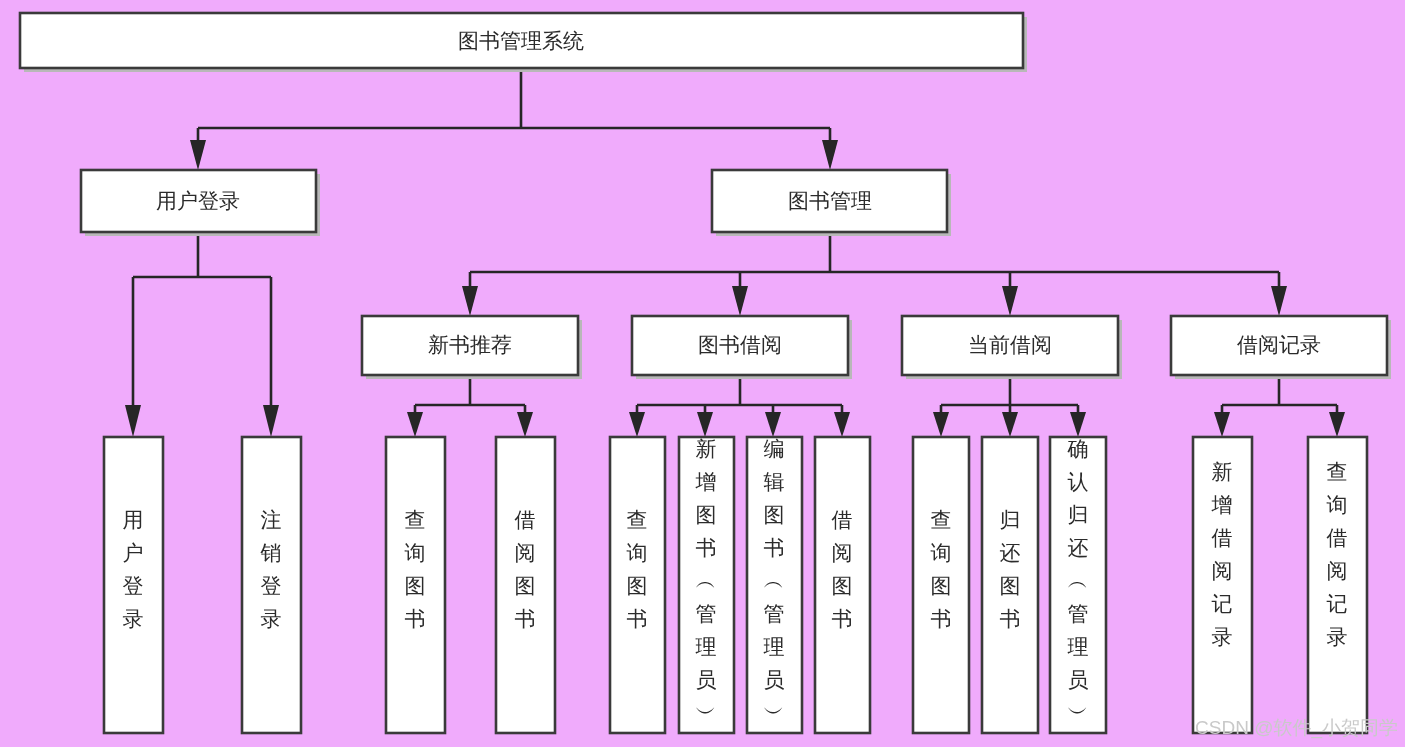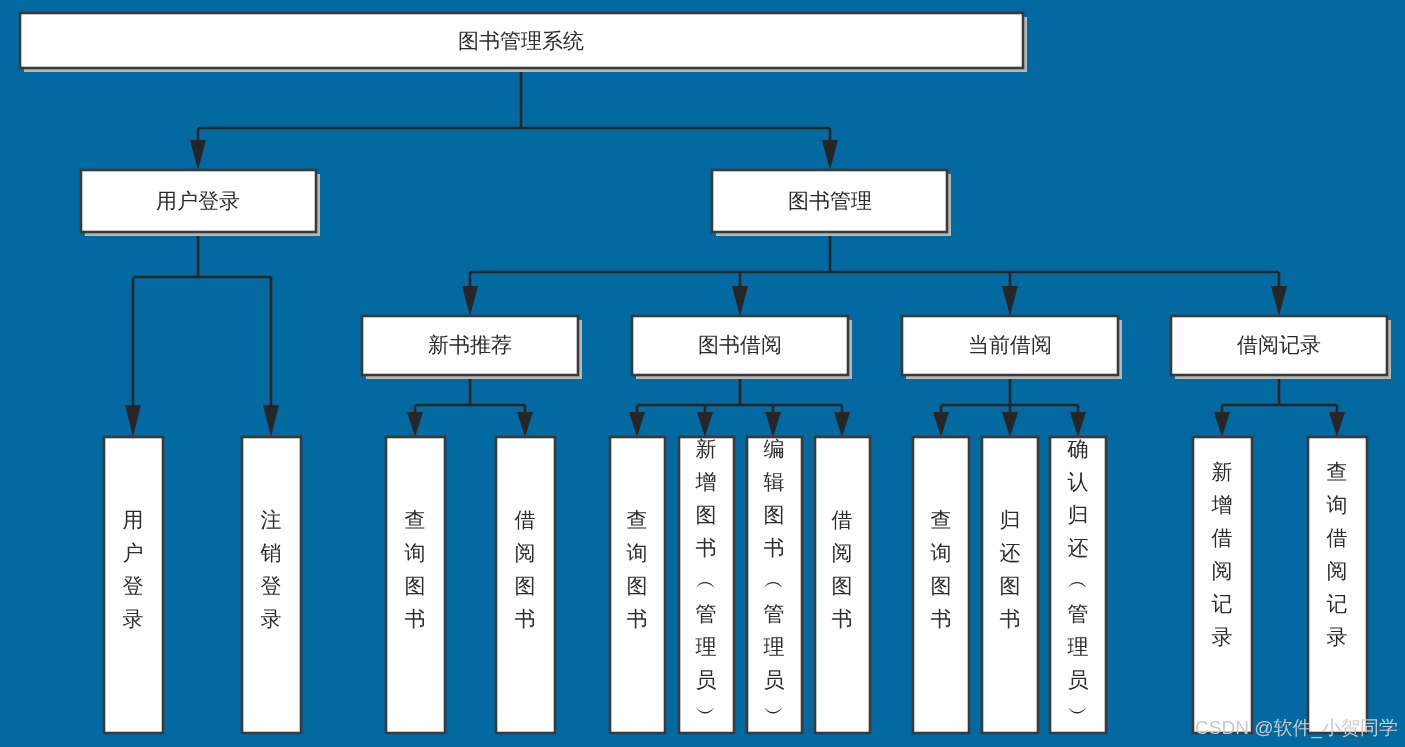--- a/index.html
+++ b/index.html
@@ -8,21 +8,21 @@
     padding: 0;
     background: #ffffff;
   }
   body {
     font-family: "Liberation Sans", "DejaVu Sans", sans-serif;
   }
   #diagram-root {
     position: relative;
     width: 1405px;
     height: 747px;
-    background: #0369a1;
+    background: #f0abfc;
     overflow: hidden;
   }
   svg#tree-svg {
     position: absolute;
     top: 0;
     left: 0;
     width: 1405px;
     height: 747px;
     display: block;
   }

